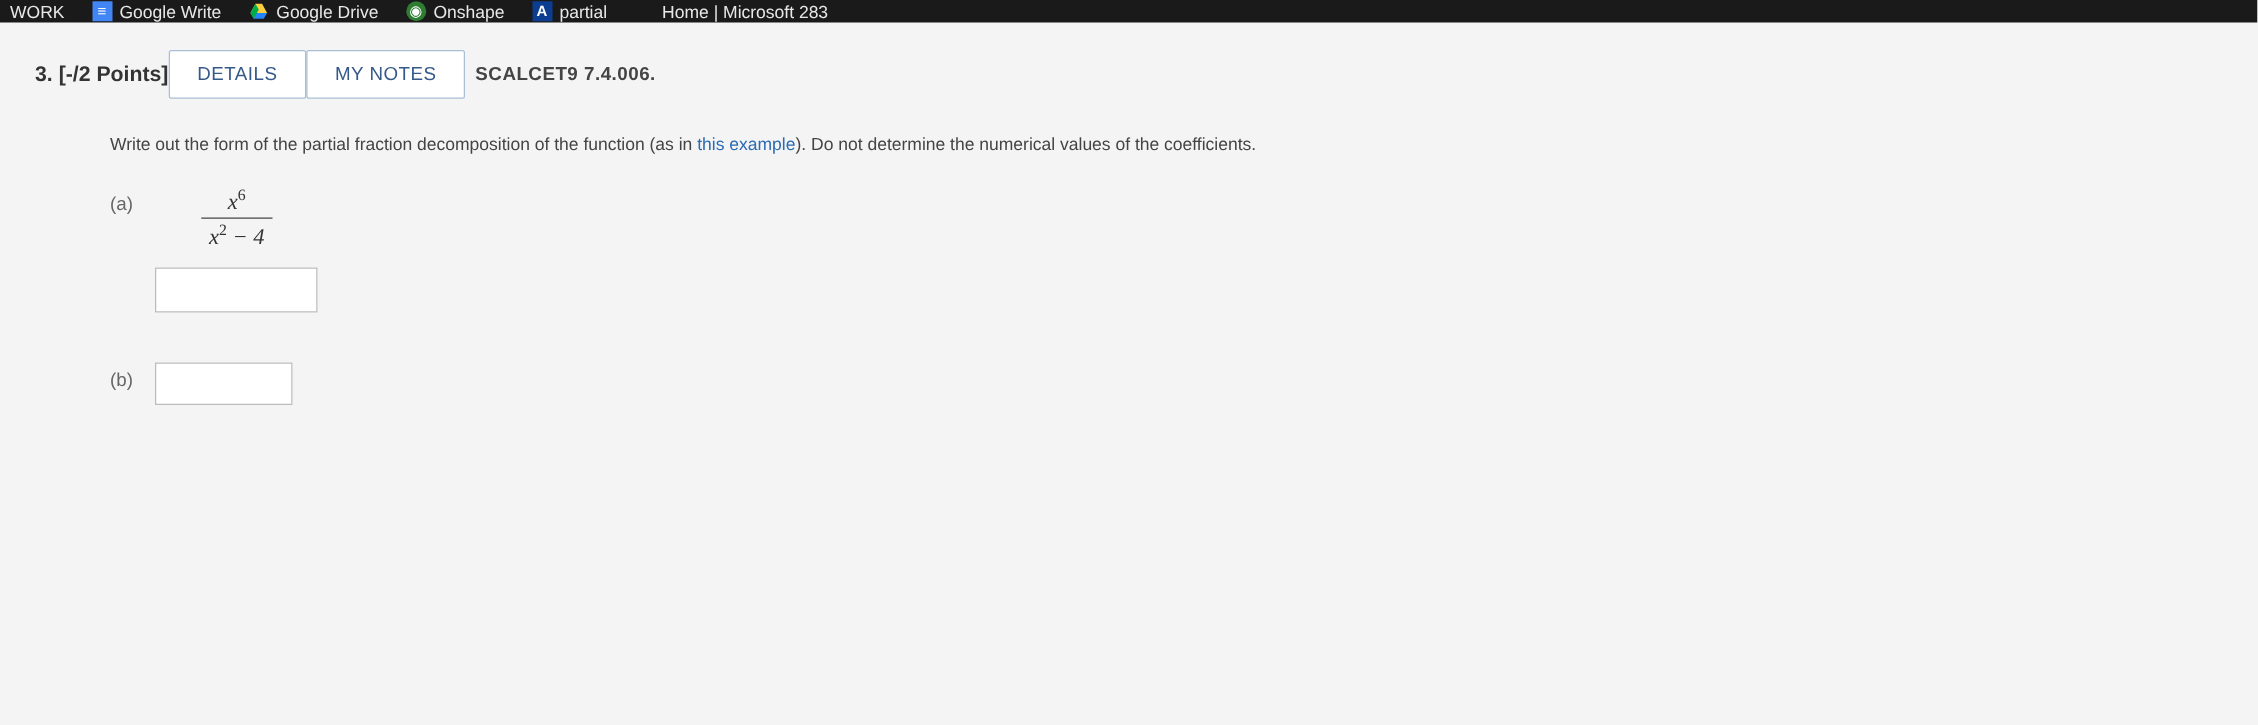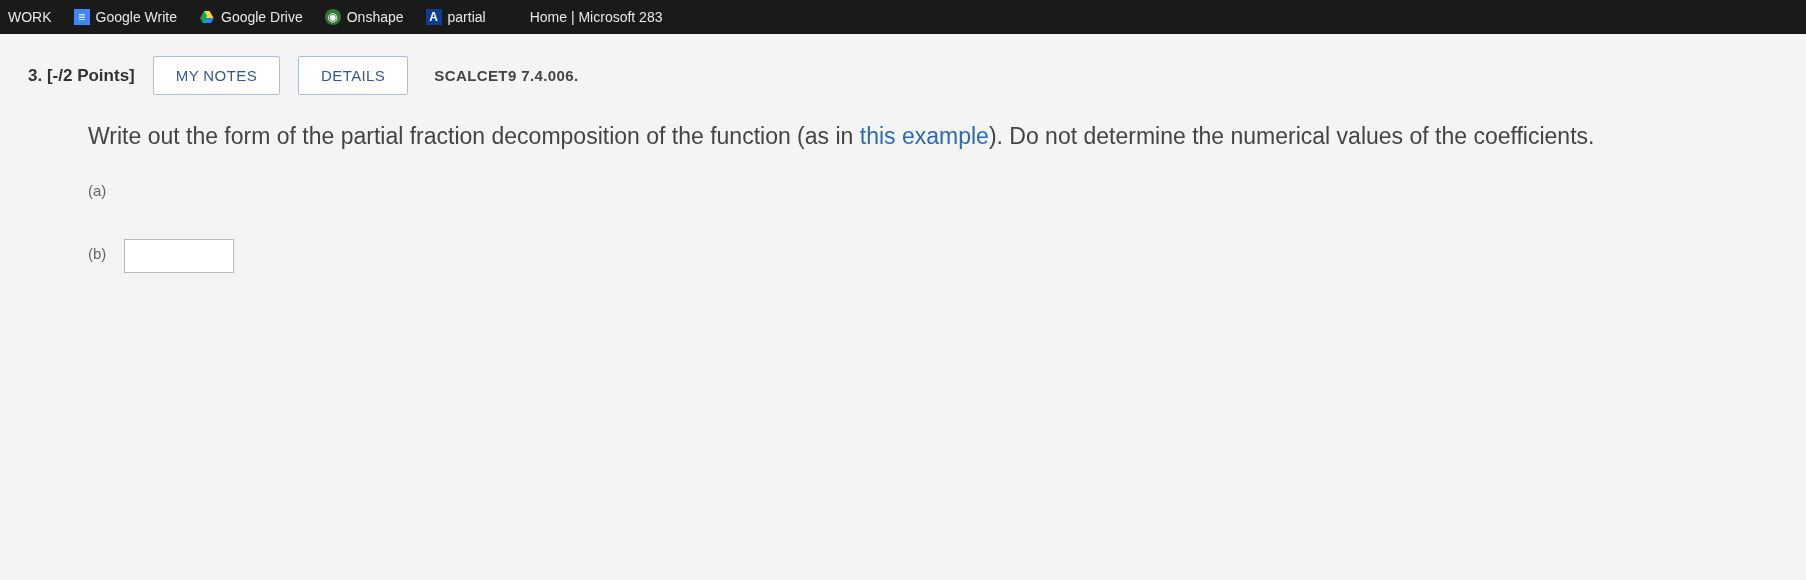--- a/index.html
+++ b/index.html
@@ -4,21 +4,21 @@
   <style>
     * { box-sizing: border-box; margin: 0; padding: 0; }
     body {
       font-family: Arial, Helvetica, sans-serif;
       background: #f4f4f4;
       width: 1806px;
     }
     .bookmarks-bar {
       background: #1a1a1a;
       color: #e8e8e8;
-      height: 34px;
+      height: 18px;
       display: flex;
       align-items: center;
       padding: 0 8px;
       gap: 22px;
       font-size: 14px;
     }
     .bm-item {
       display: flex;
       align-items: center;
       gap: 6px;
@@ -42,21 +42,20 @@
     .ico-ms span:nth-child(2){background:#7fba00;}
     .ico-ms span:nth-child(3){background:#00a4ef;}
     .ico-ms span:nth-child(4){background:#ffb900;}
 
     .content {
       padding: 22px 0 40px 0;
     }
     .question-header {
       display: flex;
       align-items: center;
-      gap: 18px;
       padding: 0 0 0 28px;
       margin-bottom: 28px;
     }
     .q-points {
       font-size: 17px;
       font-weight: bold;
       color: #333;
     }
     .btn {
       border: 1px solid #a9bfd6;
@@ -74,21 +73,21 @@
       color: #444;
       letter-spacing: .4px;
       margin-left: 8px;
       text-align: right;
     }
     .q-body {
       padding: 0 48px 0 88px;
       color: #333;
     }
     .q-text {
-      font-size: 23px;
+      font-size: 14px;
       color: #444;
       margin-bottom: 26px;
     }
     .q-text a {
       color: #2a6bb3;
       text-decoration: none;
     }
     .part {
       display: flex;
       align-items: flex-start;
@@ -170,33 +169,44 @@
     <span>Home | Microsoft 283</span>
   </div>
 </div>
 
 <div class="content">
   <div class="question-header">
     <span class="q-points">
       <span>3.</span>
       <span>[-/2 Points]</span>
     </span>
+    <button class="btn">DETAILS</button>
     <button class="btn">MY NOTES</button>
-    <button class="btn">DETAILS</button>
     <span class="q-code">SCALCET9 7.4.006.</span>
   </div>
 
   <div class="q-body">
     <p class="q-text">
       <span>Write out the form of the partial fraction decomposition of the function (as in </span>
       <a href="#">this example</a><span>). Do not determine the numerical values of the coefficients.</span>
     </p>
 
     <div class="part">
       <span class="part-label">(a)</span>
+      <div class="math-block">
+        <span class="frac">
+          <span class="num">
+            <span>x</span><sup>6</sup>
+          </span>
+          <span class="den">
+            <span>x</span><sup>2</sup><span> − 4</span>
+          </span>
+        </span>
+        <input type="text" class="answer-box" style="">
+      </div>
     </div>
 
     <div class="part">
       <span class="part-label">(b)</span>
       <div class="math-block">
         <input type="text" class="answer-box-b" style="">
       </div>
     </div>
   </div>
 </div>

